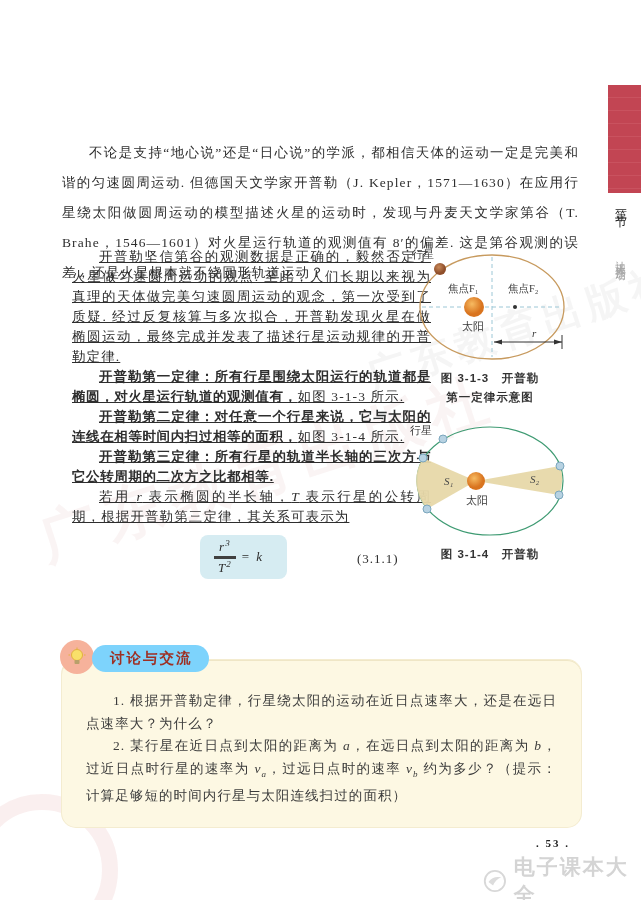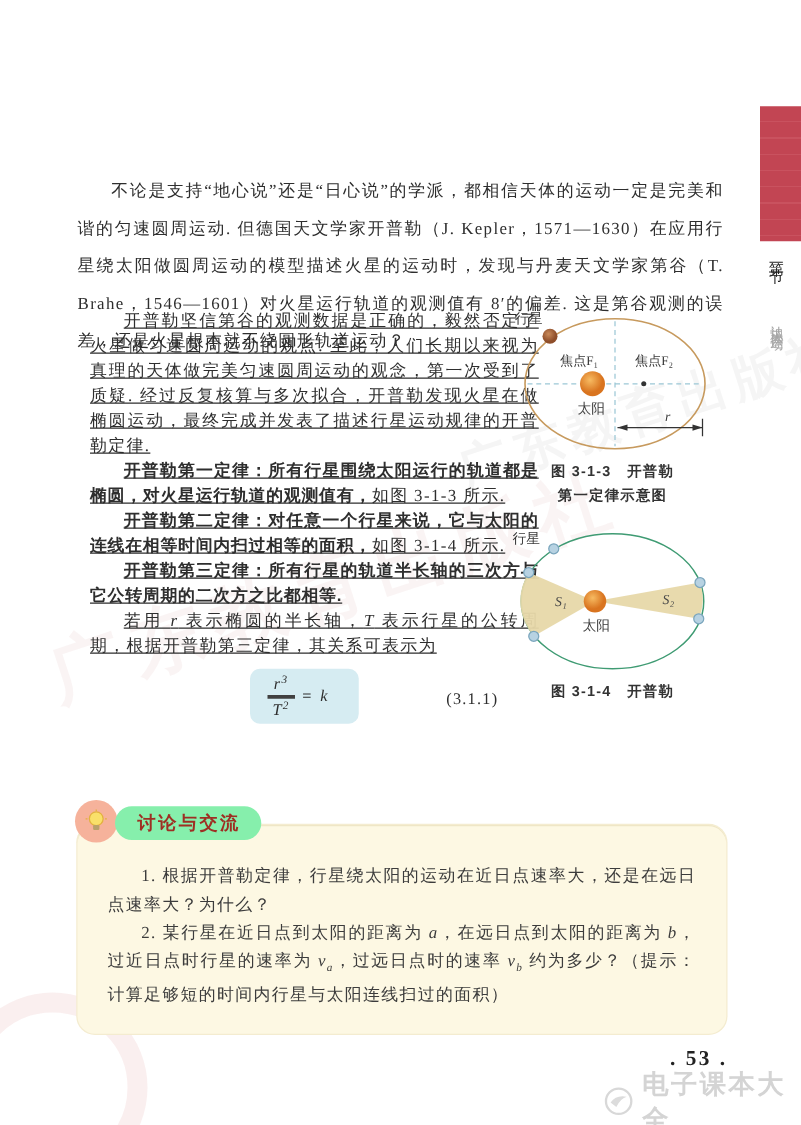--- a/index.html
+++ b/index.html
@@ -43,40 +43,40 @@
   
   .right-col{position:absolute;left:410px;top:247px;width:160px;}
   .figure{margin-bottom:10px;}
   .figure svg{display:block;}
   .caption{font-family:Liberation Sans, sans-serif;font-size:11.5px;font-weight:bold;
            color:#333;text-align:center;line-height:19px;letter-spacing:1px;}
 
   
   .discussion{position:absolute;left:62px;top:660px;width:519px;background:#fdf8e3;border-radius:14px;
               box-shadow:0 1px 0 #efe6c6 inset,0 0 0 1px #f4ecd0;padding:30px 24px 20px 24px;box-sizing:border-box;}
-  .disc-badge{position:absolute;left:30px;top:-15px;background:#86efac;border-radius:16px;
+  .disc-badge{position:absolute;left:30px;top:-15px;background:#7dd3fc;border-radius:16px;
               padding:4px 16px 4px 18px;}
   .disc-badge span{font-family:"Liberation Sans","DejaVu Sans",sans-serif;font-weight:bold;font-size:14.5px;
                    color:#9e2f23;letter-spacing:2px;}
   .disc-icon{position:absolute;left:-2px;top:-20px;width:34px;height:34px;border-radius:50%;
              background:#f6b29b;display:flex;align-items:center;justify-content:center;}
   .discussion p{margin:0;font-size:13.5px;line-height:22.5px;letter-spacing:1.1px;text-align:justify;
                 text-indent:2em;color:#3c3c3c;}
   .discussion sub{font-size:9px;}
 
   
   .tab-red{position:absolute;left:608px;top:85px;width:33px;height:108px;
            background:repeating-linear-gradient(180deg,#c24553 0 12px,#c9525f 12px 13px);}
   .tab-text{position:absolute;left:612px;top:200px;writing-mode:vertical-rl;
             font-family:"Liberation Sans","DejaVu Sans",sans-serif;font-size:12px;color:#222;letter-spacing:3px;}
   .tab-text-sub{position:absolute;left:614px;top:252px;writing-mode:vertical-rl;
             font-family:"Liberation Sans","DejaVu Sans",sans-serif;font-size:10.5px;color:#a7a7a7;letter-spacing:2px;}
 
   
-  .page-number{position:absolute;left:536px;top:837px;font-size:17px;font-weight:bold;letter-spacing:2px;color:#222;}
+  .page-number{position:absolute;left:536px;top:837px;font-size:11px;font-weight:bold;letter-spacing:2px;color:#222;}
   .brand{position:absolute;left:482px;top:853px;display:flex;align-items:center;gap:6px;}
   .brand span{font-family:"Liberation Sans","DejaVu Sans",sans-serif;font-weight:bold;font-size:21px;
               color:#d4d4d4;letter-spacing:2px;text-shadow:0 1px 0 #fff;}
 </style>
 </head>
 <body>
 
 <div class="page">
 
   <div class="wm wm1">广东教育出版社</div>

